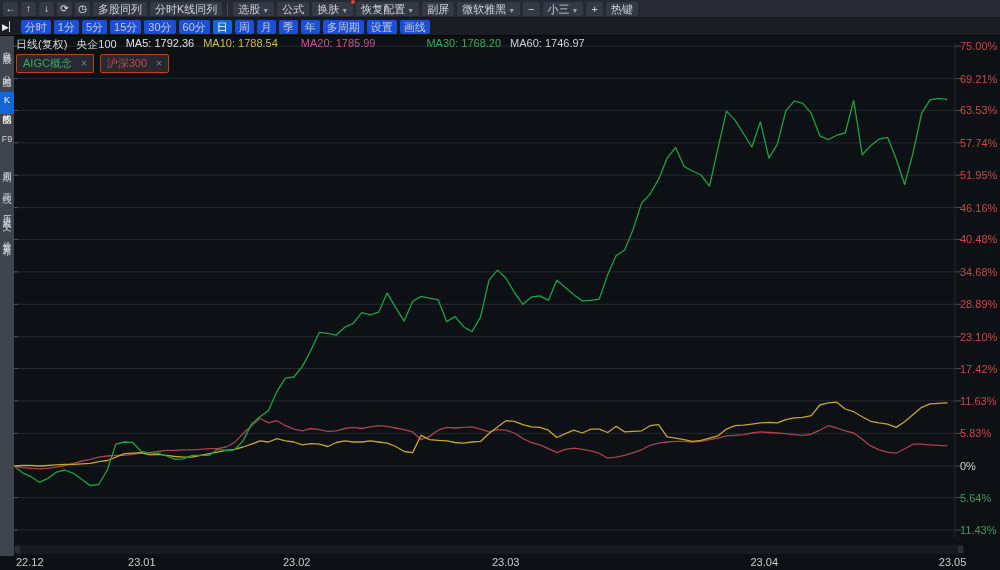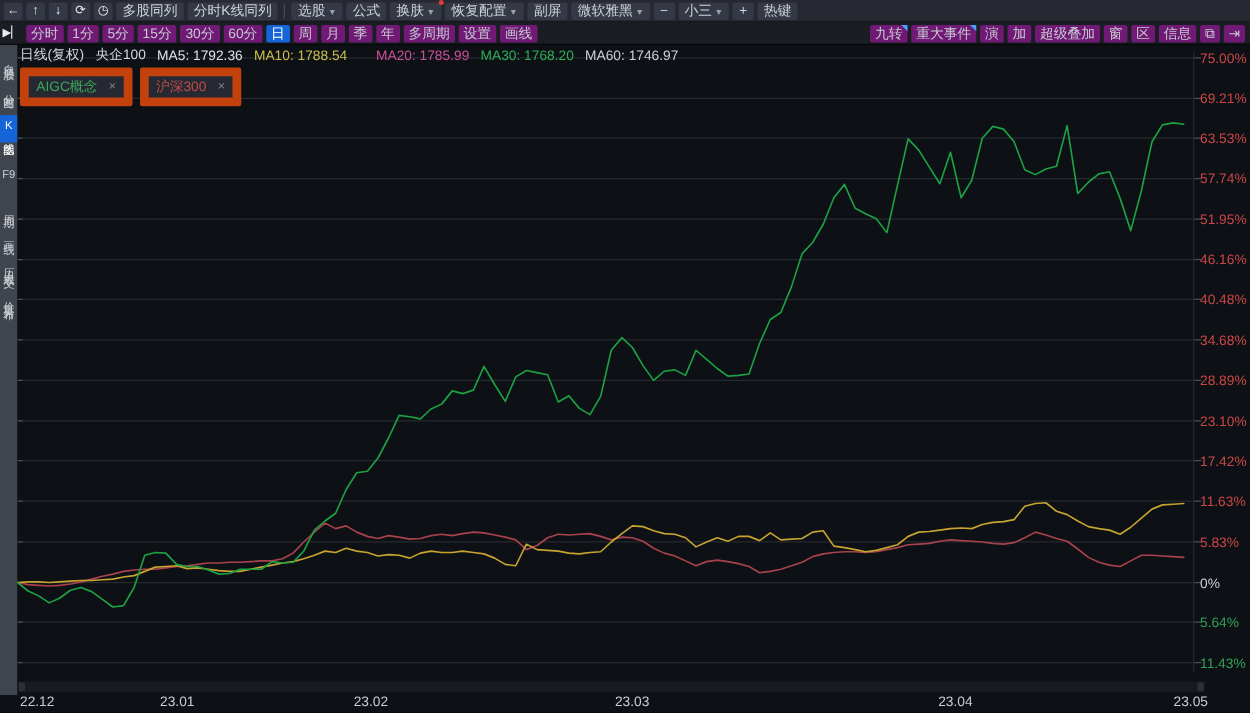--- a/index.html
+++ b/index.html
@@ -15,40 +15,40 @@
        font-size:11px;line-height:14px;padding:0 5px;white-space:nowrap;cursor:pointer;}
   .btn .caret,.btn2 .caret{font-size:7px;color:#9ba0aa;margin-left:2px;}
   .btn.badge::after{content:"";position:absolute;right:-2px;top:-2px;width:4px;height:4px;
        border-radius:50%;background:#e23b3b;}
   .vsep{width:1px;height:12px;background:#444956;margin:0 2px;}
   
   .tb2{position:absolute;left:0;top:18px;width:1000px;height:18px;background:#1a1d24;
        display:flex;align-items:center;gap:3px;padding:0 4px 0 2px;box-sizing:border-box;
        border-bottom:1px solid #07080a;}
   .play{color:#e8eaee;font-size:9px;margin-right:2px;}
-  .btn2{position:relative;height:14px;background:#701a75;border-radius:2px;color:#c6cad2;
+  .btn2{position:relative;height:14px;background:#1d4ed8;border-radius:2px;color:#c6cad2;
         font-size:11px;line-height:14px;padding:0 4px;white-space:nowrap;cursor:pointer;}
   .btn2.active{background:#1565d8;color:#fff;}
   .btn2.corner::after{content:"";position:absolute;right:0;top:0;width:0;height:0;
         border-left:5px solid transparent;border-top:5px solid #4d9fff;}
   .tb2 .spacer{flex:1;}
   
   .sidebar{position:absolute;left:0;top:36px;width:14px;height:520px;background:#40444d;
        display:flex;flex-direction:column;align-items:center;gap:18px;padding-top:8px;box-sizing:border-box;}
   .side-item{writing-mode:vertical-rl;text-orientation:upright;font-size:9px;letter-spacing:2px;
        color:#ccd0d6;cursor:pointer;line-height:14px;}
   .side-item.horiz{writing-mode:horizontal-tb;letter-spacing:0;text-align:right;}
   .side-item.active{background:#1565d8;color:#fff;padding:3px 0;border-radius:1px;}
   
   .chart{position:absolute;left:14px;top:36px;width:986px;height:534px;background:#0d1014;}
   .chart svg{position:absolute;left:0;top:0;}
   .ma-row{position:absolute;left:2px;top:1px;height:14px;display:flex;gap:9px;font-size:11px;
-       white-space:nowrap;align-items:flex-end;}
+       white-space:nowrap;align-items:flex-start;}
   .tags{position:absolute;left:2px;top:18px;display:flex;gap:6px;}
-  .chip{display:flex;align-items:center;gap:9px;background:#262932;border:7px solid #c2410c;
+  .chip{display:flex;align-items:center;gap:9px;background:#262932;border:1px solid #c2410c;
        border-radius:2px;padding:1px 6px;font-size:11px;cursor:pointer;}
   .chip .x{color:#7e838c;font-size:10px;cursor:pointer;}
   .hscroll{position:absolute;left:0;top:509px;width:950px;height:9px;background:#171b21;
        border-radius:2px;cursor:pointer;}
   .hscroll::before,.hscroll::after{content:"";position:absolute;top:1px;width:5px;height:7px;
        background:#2a2f38;border-radius:1px;}
   .hscroll::before{left:1px;} .hscroll::after{right:1px;}
   .x-axis{position:absolute;left:0;top:520px;width:986px;height:14px;font-size:11px;color:#c9cdd3;}
   .x-tick{position:absolute;top:0;white-space:nowrap;}
 </style>
@@ -92,32 +92,20 @@
         <span class="btn2 active">日</span>
         <span class="btn2">周</span>
         <span class="btn2">月</span>
         <span class="btn2">季</span>
         <span class="btn2">年</span>
         <span class="btn2">多周期</span>
         <span class="btn2">设置</span>
         <span class="btn2">画线</span>
       </span>
     <span class="spacer"></span>
-    <span id="tb2-right" style="display:flex;gap:3px">
-        <span class="btn2 corner">九转</span>
-        <span class="btn2 corner">重大事件</span>
-        <span class="btn2">演</span>
-        <span class="btn2">加</span>
-        <span class="btn2">超级叠加</span>
-        <span class="btn2">窗</span>
-        <span class="btn2">区</span>
-        <span class="btn2">信息</span>
-        <span class="btn2">⧉</span>
-        <span class="btn2">⇥</span>
-      </span>
   </div>
   <div class="sidebar" id="sidebar">
       <span class="side-item">自选股</span>
       <span class="side-item">分时图</span>
       <span class="side-item active">K线图</span>
       <span class="side-item horiz">F9</span>
       <span class="side-item">周期</span>
       <span class="side-item">画线</span>
       <span class="side-item">历史成交</span>
       <span class="side-item">价量分布</span>
@@ -192,21 +180,21 @@
         <polyline points="0.0,430.0 8.5,431.7 17.0,432.3 25.4,432.8 33.9,432.3 42.4,431.2 50.9,429.5 59.4,427.3 67.9,425.0 76.3,423.3 84.8,421.1 93.3,420.0 101.8,419.4 110.3,419.4 118.7,418.3 127.2,417.2 135.7,416.6 144.2,415.5 152.7,414.4 161.2,414.4 169.6,413.8 178.1,413.8 186.6,413.3 195.1,412.7 203.6,412.7 212.0,411.0 220.5,406.5 229.0,397.6 237.5,389.7 246.0,382.5 254.5,386.9 262.9,384.7 271.4,389.7 279.9,393.1 288.4,394.8 296.9,392.5 305.3,393.7 313.8,395.3 322.3,394.8 330.8,392.5 339.3,391.4 347.8,392.5 356.2,390.9 364.7,389.7 373.2,390.3 381.7,392.0 390.2,393.7 398.6,395.9 407.1,403.7 415.6,400.4 424.1,394.2 432.6,391.4 441.1,392.0 449.5,391.4 458.0,390.9 466.5,393.1 475.0,395.9 483.5,393.7 491.9,394.2 500.4,397.0 508.9,402.6 517.4,406.5 525.9,408.8 534.4,412.7 542.8,416.6 551.3,413.3 559.8,412.1 568.3,413.3 576.8,414.9 585.2,417.2 593.7,422.2 602.2,421.1 610.7,419.4 619.2,416.6 627.7,413.8 636.1,409.3 644.6,407.1 653.1,406.0 661.6,405.4 670.1,405.4 678.5,406.0 687.0,405.4 695.5,403.7 704.0,402.1 712.5,399.8 721.0,399.3 729.4,398.7 737.9,397.0 746.4,395.9 754.9,396.5 763.4,397.0 771.8,397.6 780.3,398.7 788.8,399.3 797.3,398.1 805.8,394.2 814.3,389.7 822.7,392.0 831.2,394.8 839.7,397.0 848.2,403.2 856.7,409.9 865.1,413.8 873.6,416.1 882.1,417.2 890.6,412.7 899.1,408.2 907.6,408.2 916.0,408.8 924.5,409.3 933.0,409.9" fill="none" stroke="#a8434e" stroke-width="1.3" stroke-linejoin="round" stroke-linecap="round"></polyline>
         <polyline points="0.0,430.0 8.5,429.5 17.0,429.5 25.4,430.0 33.9,429.5 42.4,428.9 50.9,428.4 59.4,428.4 67.9,427.8 76.3,427.3 84.8,425.6 93.3,424.5 101.8,421.1 110.3,417.7 118.7,417.2 127.2,416.6 135.7,418.9 144.2,418.3 152.7,419.4 161.2,420.5 169.6,421.1 178.1,421.1 186.6,419.4 195.1,417.7 203.6,416.1 212.0,414.4 220.5,413.3 229.0,411.0 237.5,408.2 246.0,404.9 254.5,406.0 262.9,402.6 271.4,404.9 279.9,406.0 288.4,408.8 296.9,407.7 305.3,408.2 313.8,410.5 322.3,406.5 330.8,404.9 339.3,406.0 347.8,406.0 356.2,404.9 364.7,406.0 373.2,407.1 381.7,410.5 390.2,415.5 398.6,416.6 407.1,399.3 415.6,403.7 424.1,404.3 432.6,404.9 441.1,406.5 449.5,407.1 458.0,406.0 466.5,405.4 475.0,397.6 483.5,390.9 491.9,384.7 500.4,385.3 508.9,388.6 517.4,390.9 525.9,391.4 534.4,394.2 542.8,401.5 551.3,397.6 559.8,394.2 568.3,397.0 576.8,393.1 585.2,393.1 593.7,396.5 602.2,390.3 610.7,395.9 619.2,395.3 627.7,394.8 636.1,389.7 644.6,388.6 653.1,400.9 661.6,402.1 670.1,403.7 678.5,405.4 687.0,404.3 695.5,402.1 704.0,399.8 712.5,393.1 721.0,389.7 729.4,389.2 737.9,388.1 746.4,386.9 754.9,386.4 763.4,386.9 771.8,383.6 780.3,381.9 788.8,381.3 797.3,379.7 805.8,369.0 814.3,366.8 822.7,366.2 831.2,373.0 839.7,375.7 848.2,380.8 856.7,385.3 865.1,386.9 873.6,388.1 882.1,391.4 890.6,385.8 899.1,378.5 907.6,371.3 916.0,367.9 924.5,367.4 933.0,366.8" fill="none" stroke="#c7a430" stroke-width="1.3" stroke-linejoin="round" stroke-linecap="round"></polyline>
         <polyline points="0.0,430.0 8.5,436.8 17.0,440.7 25.4,446.3 33.9,442.4 42.4,436.2 50.9,434.0 59.4,437.3 67.9,443.5 76.3,449.6 84.8,448.5 93.3,434.0 101.8,408.2 110.3,406.0 118.7,406.5 127.2,415.5 135.7,417.2 144.2,417.2 152.7,420.0 161.2,423.3 169.6,422.8 178.1,419.4 186.6,419.4 195.1,419.4 203.6,413.3 212.0,414.4 220.5,413.8 229.0,404.9 237.5,388.1 246.0,380.8 254.5,374.6 262.9,355.6 271.4,342.2 279.9,341.0 288.4,330.4 296.9,314.2 305.3,296.3 313.8,297.4 322.3,299.1 330.8,291.2 339.3,287.3 347.8,276.7 356.2,278.9 364.7,276.1 373.2,257.1 381.7,271.6 390.2,285.1 398.6,265.5 407.1,260.4 415.6,262.1 424.1,263.8 432.6,285.6 441.1,280.6 449.5,290.7 458.0,295.7 466.5,281.1 475.0,244.2 483.5,234.1 491.9,242.0 500.4,256.5 508.9,268.3 517.4,261.0 525.9,259.9 534.4,264.3 542.8,244.2 551.3,251.5 559.8,258.8 568.3,264.9 576.8,264.3 585.2,263.2 593.7,238.6 602.2,219.6 610.7,214.0 619.2,193.3 627.7,166.9 636.1,158.0 644.6,143.4 653.1,122.2 661.6,111.5 670.1,130.6 678.5,135.0 687.0,139.0 695.5,150.1 704.0,112.1 712.5,75.1 721.0,84.1 729.4,97.5 737.9,111.0 746.4,85.8 754.9,122.2 763.4,108.2 771.8,74.6 780.3,65.1 788.8,67.3 797.3,77.4 805.8,99.8 814.3,103.7 822.7,99.2 831.2,97.0 839.7,64.5 848.2,118.8 856.7,109.8 865.1,103.1 873.6,101.4 882.1,122.7 890.6,148.5 899.1,116.6 907.6,77.4 916.0,63.9 924.5,62.3 933.0,63.4" fill="none" stroke="#1ca244" stroke-width="1.3" stroke-linejoin="round" stroke-linecap="round"></polyline>
       </svg>
     <div class="ma-row" id="ma-row">
         <span style="color: rgb(212, 216, 222);">日线(复权)</span>
         <span style="color: rgb(212, 216, 222);">央企100</span>
         <span style="color: rgb(221, 224, 230);">MA5: 1792.36</span>
         <span style="color: rgb(205, 191, 75);">MA10: 1788.54</span>
         <span style="color: rgb(204, 79, 155); padding-left: 14px;">MA20: 1785.99</span>
-        <span style="color: rgb(47, 174, 87);">MA30: 1768.20</span>
+        <span style="color: rgb(47, 174, 87); margin-left: 42px;">MA30: 1768.20</span>
         <span style="color: rgb(204, 208, 216);">MA60: 1746.97</span>
       </div>
     <div class="tags" id="tags">
         <span class="chip">
           <span style="color: rgb(58, 168, 92);">AIGC概念</span>
           <span class="x">×</span>
         </span>
         <span class="chip">
           <span style="color: rgb(192, 76, 76);">沪深300</span>
           <span class="x">×</span>

